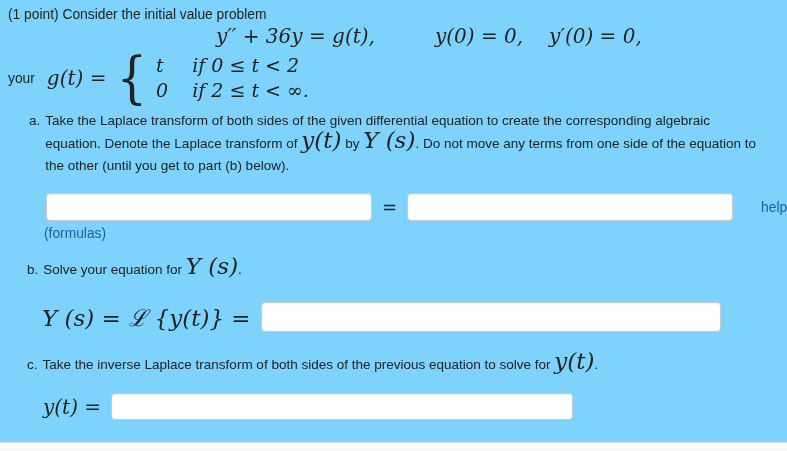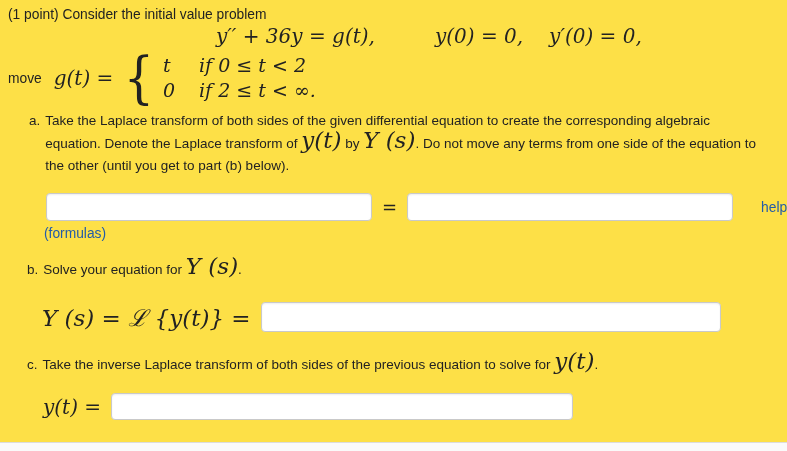--- a/index.html
+++ b/index.html
@@ -4,21 +4,21 @@
 <style>
   html, body {
     margin: 0;
     padding: 0;
     background: #f4f4f4;
   }
   #canvas {
     position: relative;
     width: 787px;
     height: 451px;
-    background: #fde047;
+    background: #7dd3fc;
     font-family: "Liberation Sans", sans-serif;
     color: #222;
     overflow: hidden;
   }
   .math {
     font-family: "DejaVu Serif", serif;
     font-style: italic;
     white-space: nowrap;
   }
   .header-line {
@@ -156,21 +156,21 @@
 
   <div class="eq-row">
     <span class="math">y′′ + 36y = g(t),</span>
     <span class="gap-big"></span>
     <span class="math">y(0) = 0,</span>
     <span class="gap-small"></span>
     <span class="math">y′(0) = 0,</span>
   </div>
 
   <div class="where-row">
-    <span class="where-label">move</span>
+    <span class="where-label">your</span>
     <span class="math where-lhs">g(t) =</span>
     <span class="brace">{</span>
     <div class="pw-grid">
       <span class="math">t</span>
       <span class="math">if 0 ≤ t &lt; 2</span>
       <span class="math">0</span>
       <span class="math">if 2 ≤ t &lt; ∞.</span>
     </div>
   </div>
 

